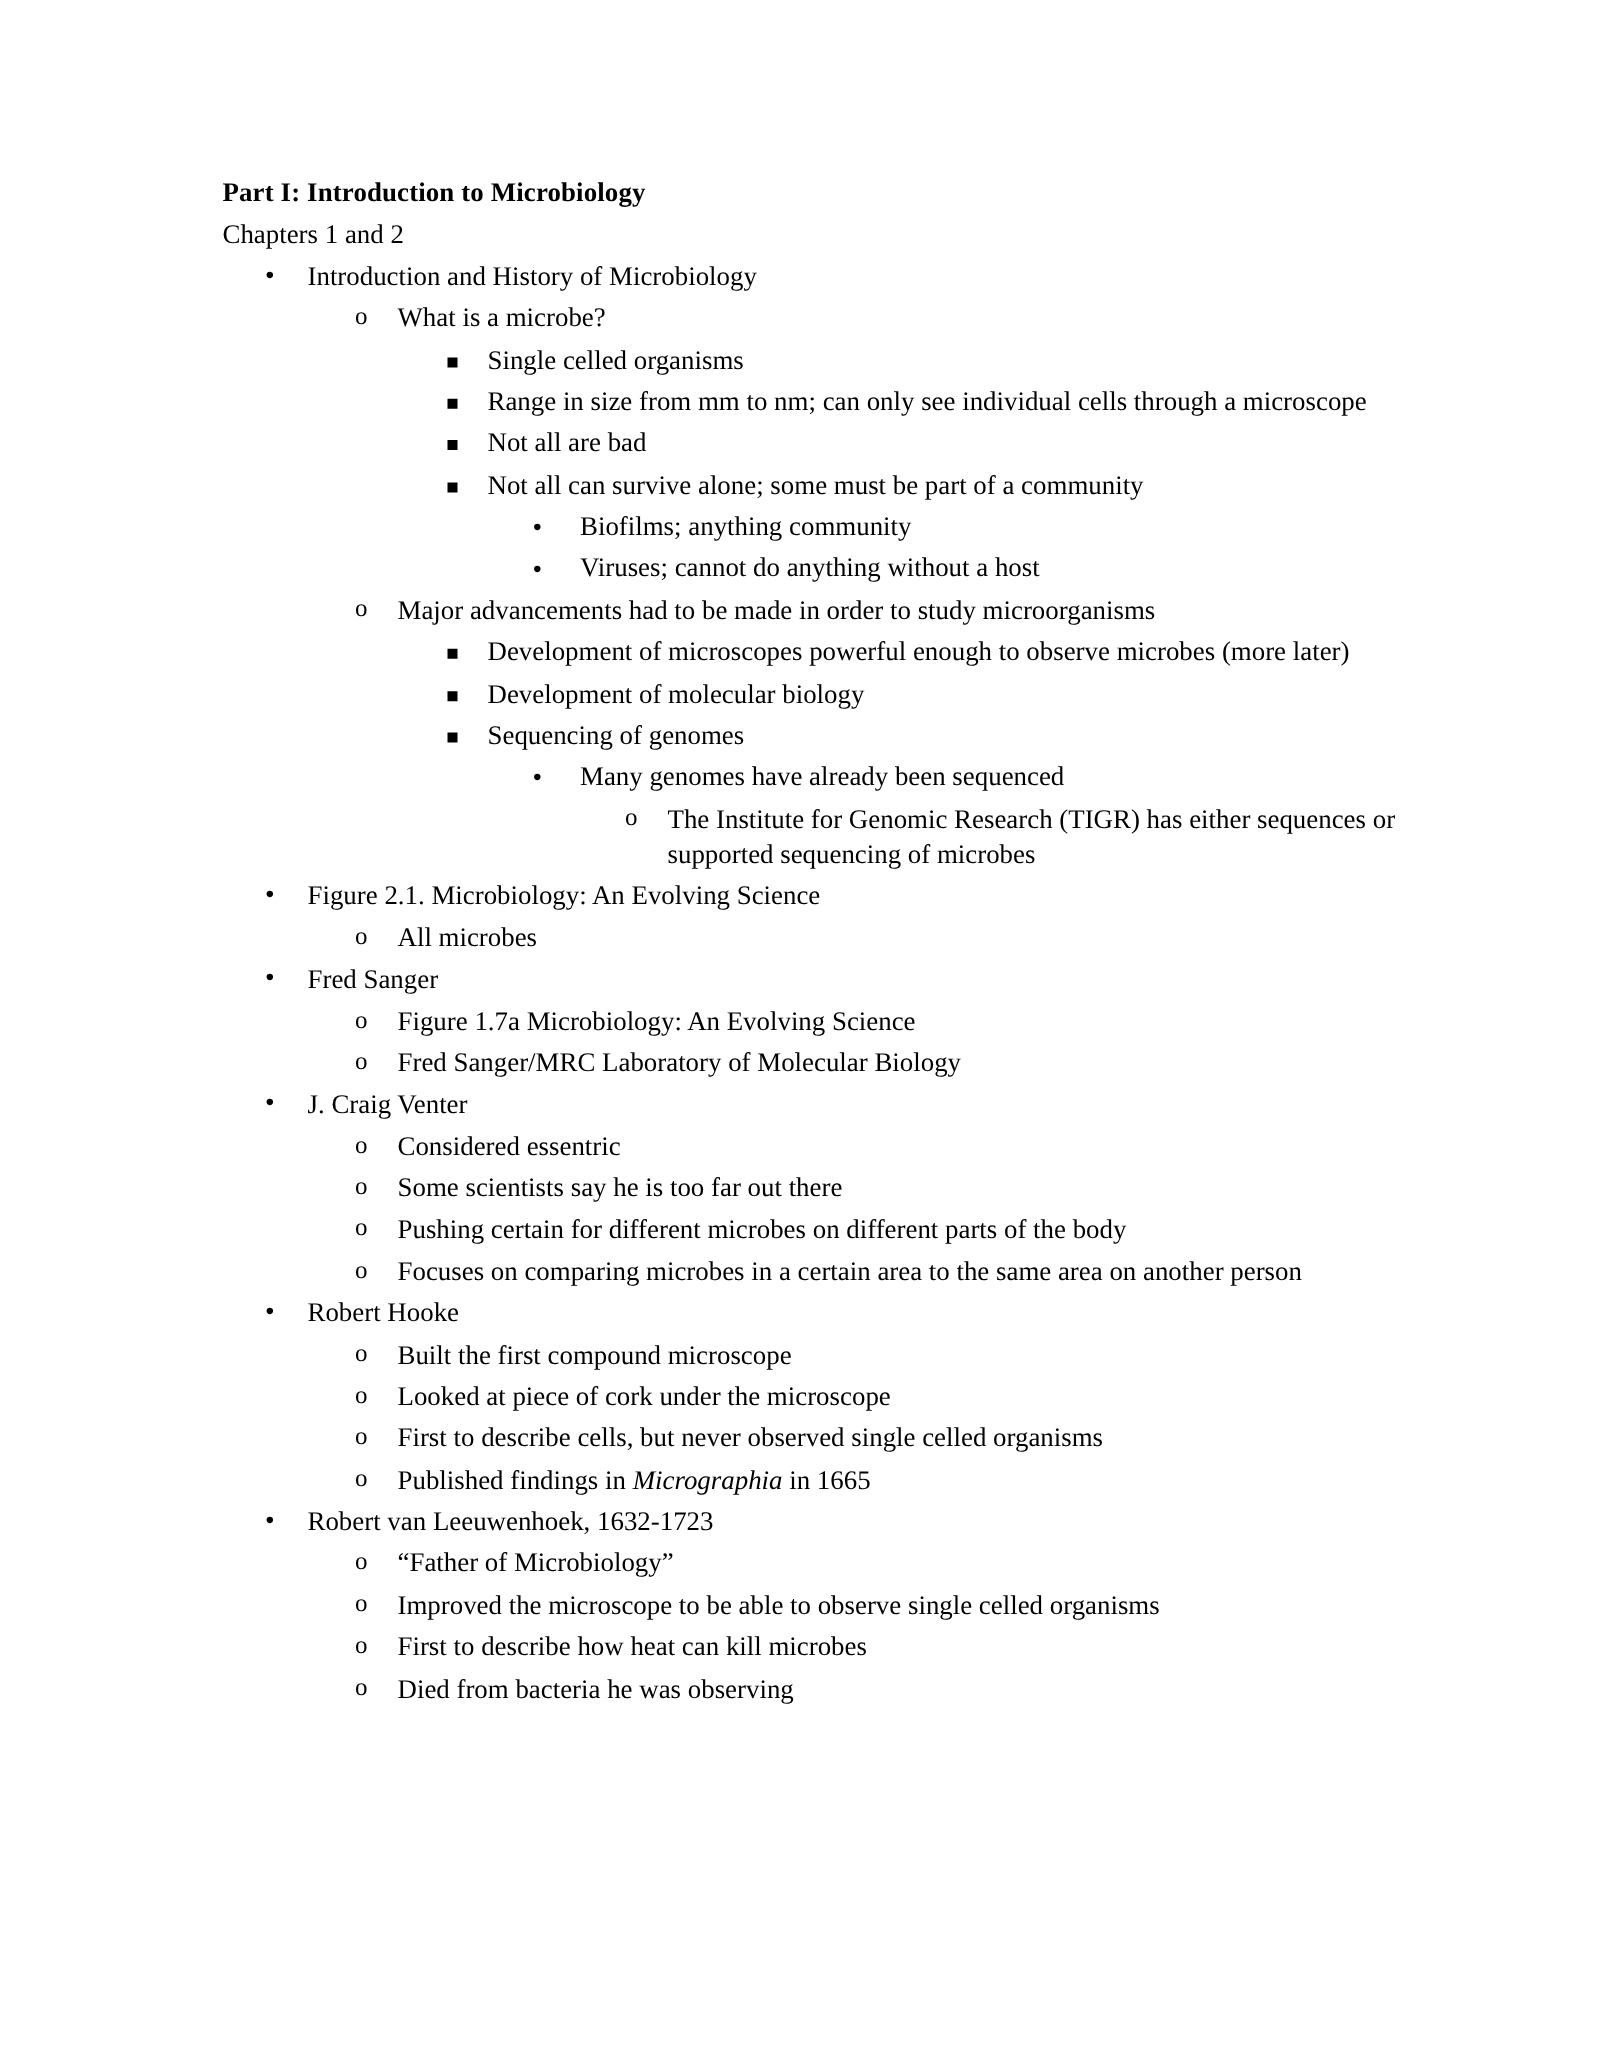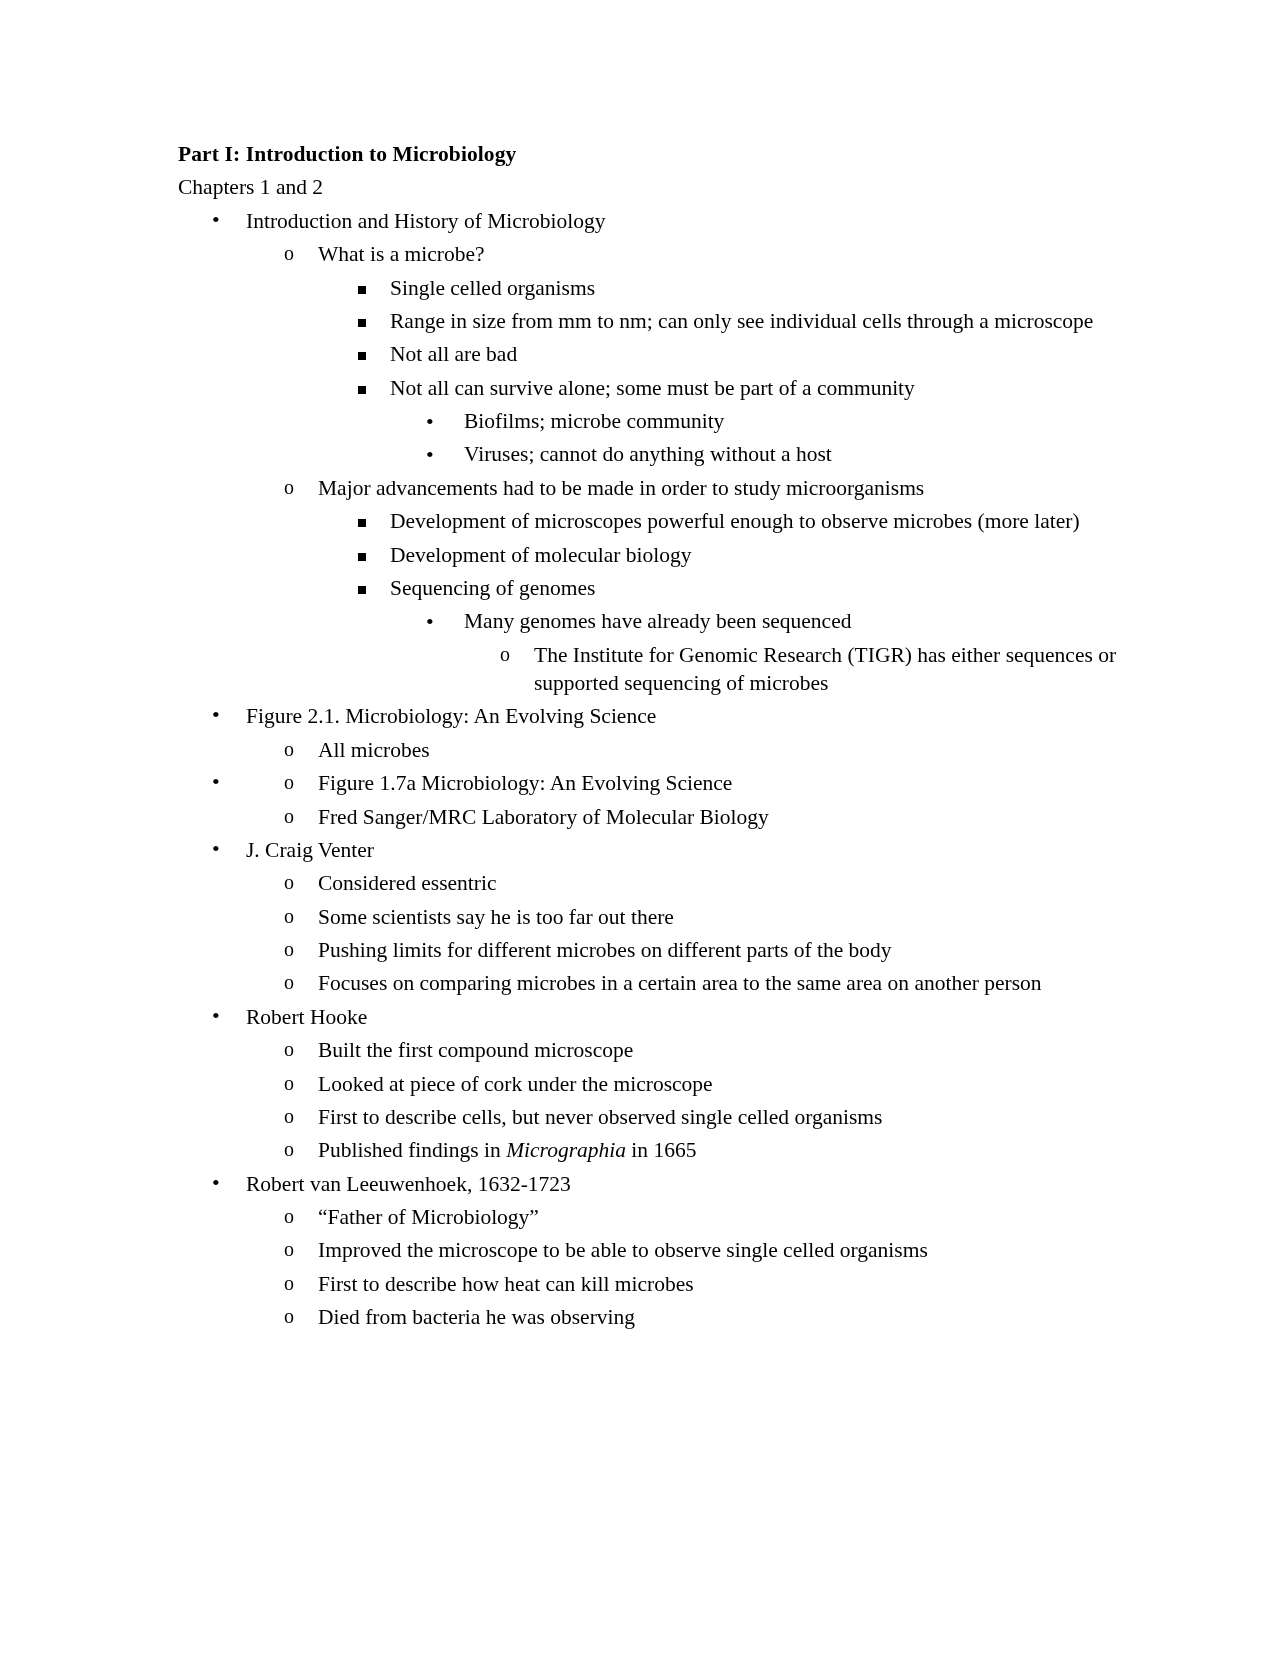--- a/index.html
+++ b/index.html
@@ -115,21 +115,21 @@
                 <li class="item">
                   <span class="marker"><span class="sq"></span></span>
                   <span class="txt">Not all are bad</span>
                 </li>
                 <li class="item">
                   <span class="marker"><span class="sq"></span></span>
                   <span class="txt">Not all can survive alone; some must be part of a community</span>
                   <ul class="lvl l4">
                     <li class="item">
                       <span class="marker">•</span>
-                      <span class="txt">Biofilms; microbe community</span>
+                      <span class="txt">Biofilms; anything community</span>
                     </li>
                     <li class="item">
                       <span class="marker">•</span>
                       <span class="txt">Viruses; cannot do anything without a host</span>
                     </li>
                   </ul>
                 </li>
               </ul>
             </li>
             <li class="item">
@@ -169,20 +169,21 @@
           <span class="txt">Figure 2.1. Microbiology:  An Evolving Science</span>
           <ul class="lvl l2">
             <li class="item">
               <span class="marker">o</span>
               <span class="txt">All microbes</span>
             </li>
           </ul>
         </li>
         <li class="item">
           <span class="marker">•</span>
+          <span class="txt">Fred Sanger</span>
           <ul class="lvl l2">
             <li class="item">
               <span class="marker">o</span>
               <span class="txt">Figure 1.7a Microbiology: An Evolving Science</span>
             </li>
             <li class="item">
               <span class="marker">o</span>
               <span class="txt">Fred Sanger/MRC Laboratory of Molecular Biology</span>
             </li>
           </ul>
@@ -194,21 +195,21 @@
             <li class="item">
               <span class="marker">o</span>
               <span class="txt">Considered essentric</span>
             </li>
             <li class="item">
               <span class="marker">o</span>
               <span class="txt">Some scientists say he is too far out there</span>
             </li>
             <li class="item">
               <span class="marker">o</span>
-              <span class="txt">Pushing limits for different microbes on different parts of the body</span>
+              <span class="txt">Pushing certain for different microbes on different parts of the body</span>
             </li>
             <li class="item">
               <span class="marker">o</span>
               <span class="txt">Focuses on comparing microbes in a certain area to the same area on another person</span>
             </li>
           </ul>
         </li>
         <li class="item">
           <span class="marker">•</span>
           <span class="txt">Robert Hooke</span>

